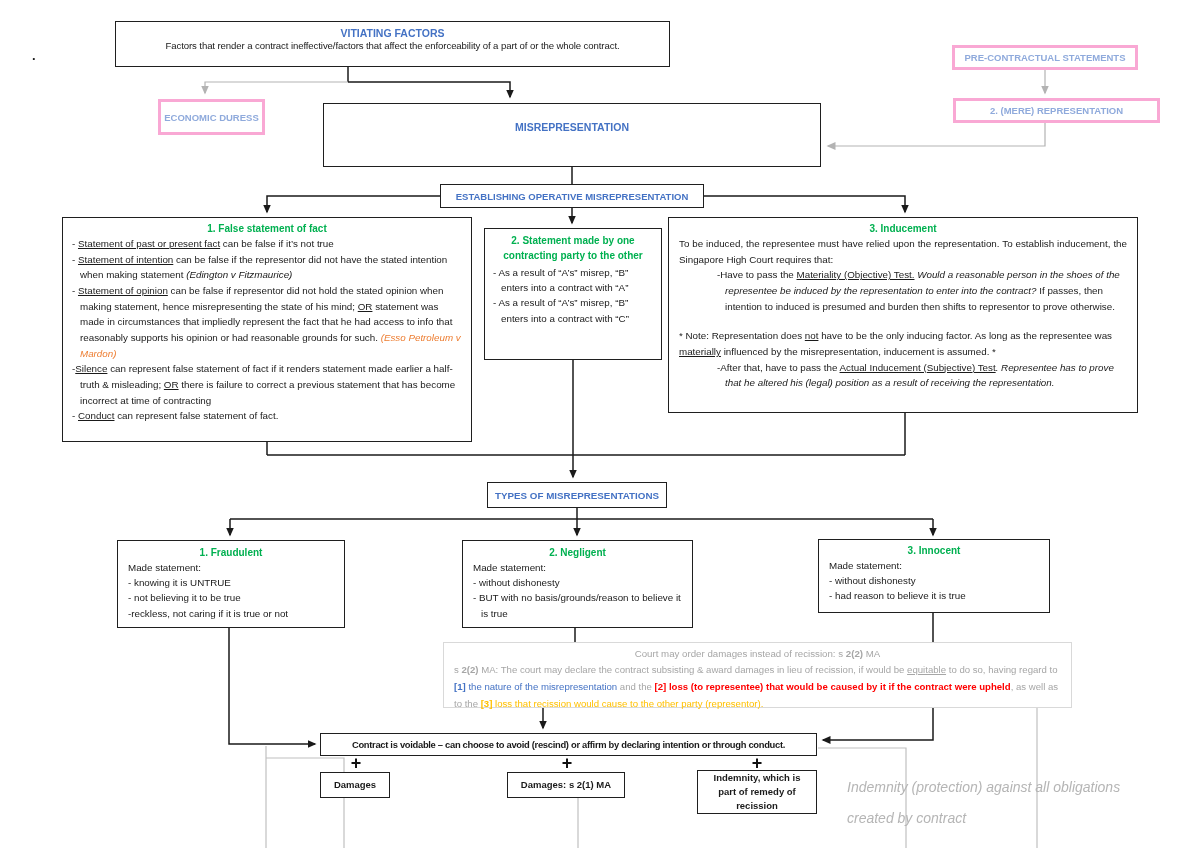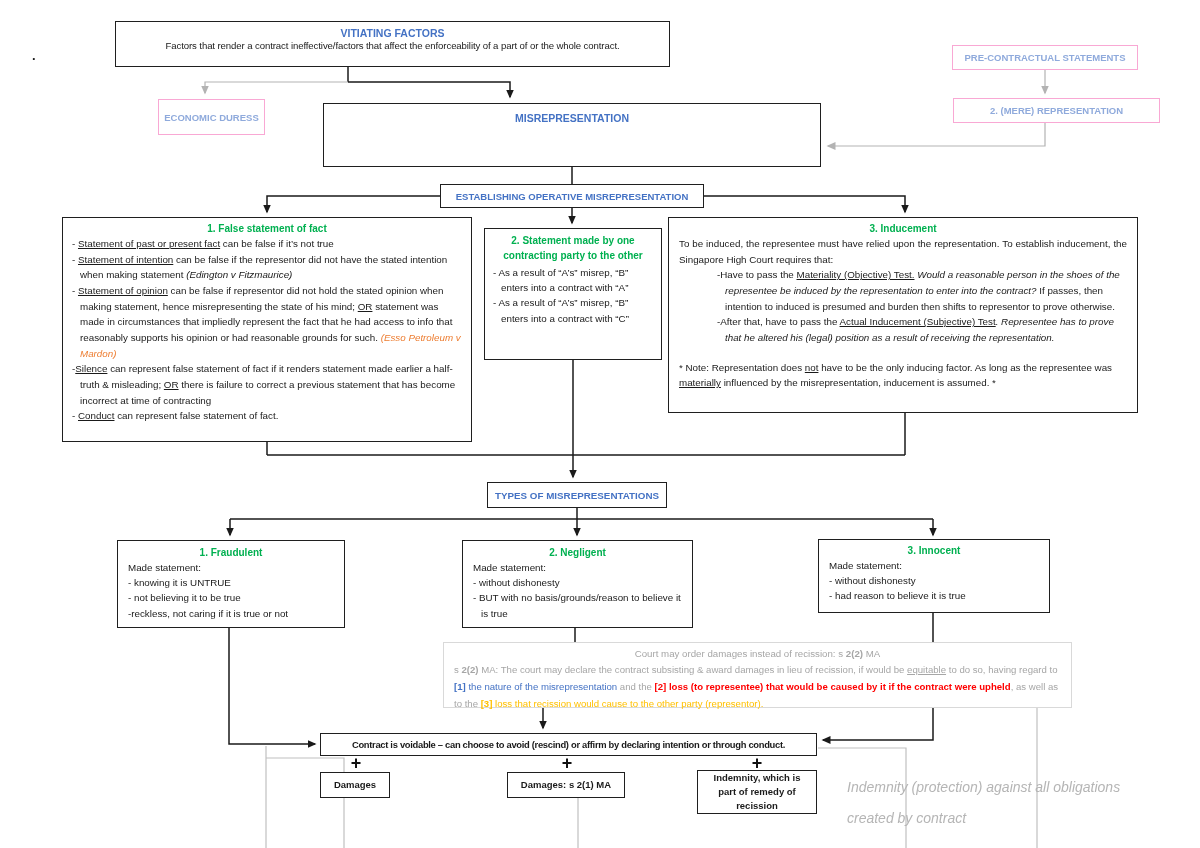--- a/index.html
+++ b/index.html
@@ -1,20 +1,20 @@
 <!DOCTYPE html>
 <html><head>
 <meta charset="utf-8">
 <style>
   html,body{margin:0;padding:0;background:#fff;}
   #canvas{position:relative;width:1200px;height:848px;background:#fff;overflow:hidden;
           font-family:"Liberation Sans",sans-serif;color:#1a1a1a;}
   #lines{position:absolute;left:0;top:0;z-index:1;}
   .box{position:absolute;box-sizing:border-box;background:#fff;border:1.5px solid #1f1f1f;z-index:2;}
-  .fbox{position:absolute;box-sizing:border-box;background:#fff;border:1px solid #f9a8d4;z-index:2;
+  .fbox{position:absolute;box-sizing:border-box;background:#fff;border:3px solid #f9a8d4;z-index:2;
         color:#8faadc;font-weight:bold;font-size:9.5px;display:flex;align-items:center;justify-content:center;text-align:center;}
   .bt{color:#4472c4;font-weight:bold;font-size:10.5px;text-align:center;}
   .gt{color:#00b050;font-weight:bold;font-size:10px;text-align:center;margin-bottom:2px;}
   .bd{font-size:9.8px;line-height:1.6;}
   .ln{padding-left:8px;text-indent:-8px;}
   .nowrap{white-space:nowrap;}
   .cflex{display:flex;align-items:center;justify-content:center;text-align:center;}
   .u{text-decoration:underline;}
   .i{font-style:italic;}
   .b{font-weight:bold;}
@@ -82,21 +82,21 @@
 
   <div class="box" style="left:115px;top:21px;width:555px;height:46px;padding-top:5px;">
     <div class="bt">VITIATING FACTORS</div>
     <div class="bd nowrap" style="text-align:center;font-size:9.6px;letter-spacing:-0.1px;line-height:1.5;">Factors that render a contract ineffective/factors that affect the enforceability of a part of or the whole contract.</div>
   </div>
 
   <div class="fbox" style="left:158px;top:99px;width:107px;height:36px;">ECONOMIC DURESS</div>
   <div class="fbox" style="left:952px;top:45px;width:186px;height:25px;">PRE-CONTRACTUAL STATEMENTS</div>
   <div class="fbox" style="left:953px;top:98px;width:207px;height:25px;">2. (MERE) REPRESENTATION</div>
 
-  <div class="box" style="left:323px;top:103px;width:498px;height:64px;padding:8px 10px 0 10px;">
+  <div class="box" style="left:323px;top:103px;width:498px;height:64px;padding:17px 10px 0 10px;">
     <div class="bt">MISREPRESENTATION</div>
   </div>
 
   <div class="box cflex" style="left:440px;top:184px;width:264px;height:24px;">
     <span class="bt" style="font-size:9.5px;">ESTABLISHING OPERATIVE MISREPRESENTATION</span>
   </div>
 
   <div class="box" style="left:62px;top:217px;width:410px;height:225px;padding:5px 9px;">
     <div class="gt">1. False statement of fact</div>
     <div class="bd ln"><span>- </span><span class="u">Statement of past or present fact</span><span> can be false if it’s not true</span></div>
@@ -109,22 +109,22 @@
   <div class="box" style="left:484px;top:228px;width:178px;height:132px;padding:5px 8px;">
     <div class="gt" style="line-height:1.45;">2. Statement made by one contracting party to the other</div>
     <div class="bd ln" style="line-height:1.55;">- As a result of “A’s” misrep, “B” enters into a contract with “A”</div>
     <div class="bd ln" style="line-height:1.55;">- As a result of “A’s” misrep, “B” enters into a contract with “C”</div>
   </div>
 
   <div class="box" style="left:668px;top:217px;width:470px;height:196px;padding:5px 10px;">
     <div class="gt">3. Inducement</div>
     <div class="bd" style="text-align:justify;">To be induced, the representee must have relied upon the representation. To establish inducement, the Singapore High Court requires that:</div>
     <div class="bd ln" style="margin-left:38px;"><span>-Have to pass the </span><span class="u">Materiality (Objective) Test.</span><span class="i">  Would a reasonable person in the shoes of the representee be induced by the representation to enter into the contract?</span><span> If passes, then intention to induced is presumed and burden then shifts to representor to prove otherwise.</span></div>
+    <div class="bd" style="margin-top:14px;"><span>* Note: Representation does </span><span class="u">not</span><span> have to be the only inducing factor. As long as the representee was </span><span class="u">materially</span><span> influenced by the misrepresentation, inducement is assumed. *</span></div>
     <div class="bd ln" style="margin-left:38px;"><span>-After that, have to pass the </span><span class="u">Actual Inducement (Subjective) Test</span><span class="i">. Representee has to prove that he altered his (legal) position as a result of receiving the representation.</span></div>
-    <div class="bd" style="margin-top:14px;"><span>* Note: Representation does </span><span class="u">not</span><span> have to be the only inducing factor. As long as the representee was </span><span class="u">materially</span><span> influenced by the misrepresentation, inducement is assumed. *</span></div>
   </div>
 
   <div class="box cflex" style="left:487px;top:482px;width:180px;height:26px;">
     <span class="bt" style="font-size:9.8px;">TYPES OF MISREPRESENTATIONS</span>
   </div>
 
   <div class="box" style="left:117px;top:540px;width:228px;height:88px;padding:6px 10px;">
     <div class="gt">1. Fraudulent</div>
     <div class="bd ln" style="line-height:1.55;">Made statement:</div>
     <div class="bd ln" style="line-height:1.55;">- knowing it is UNTRUE</div>

